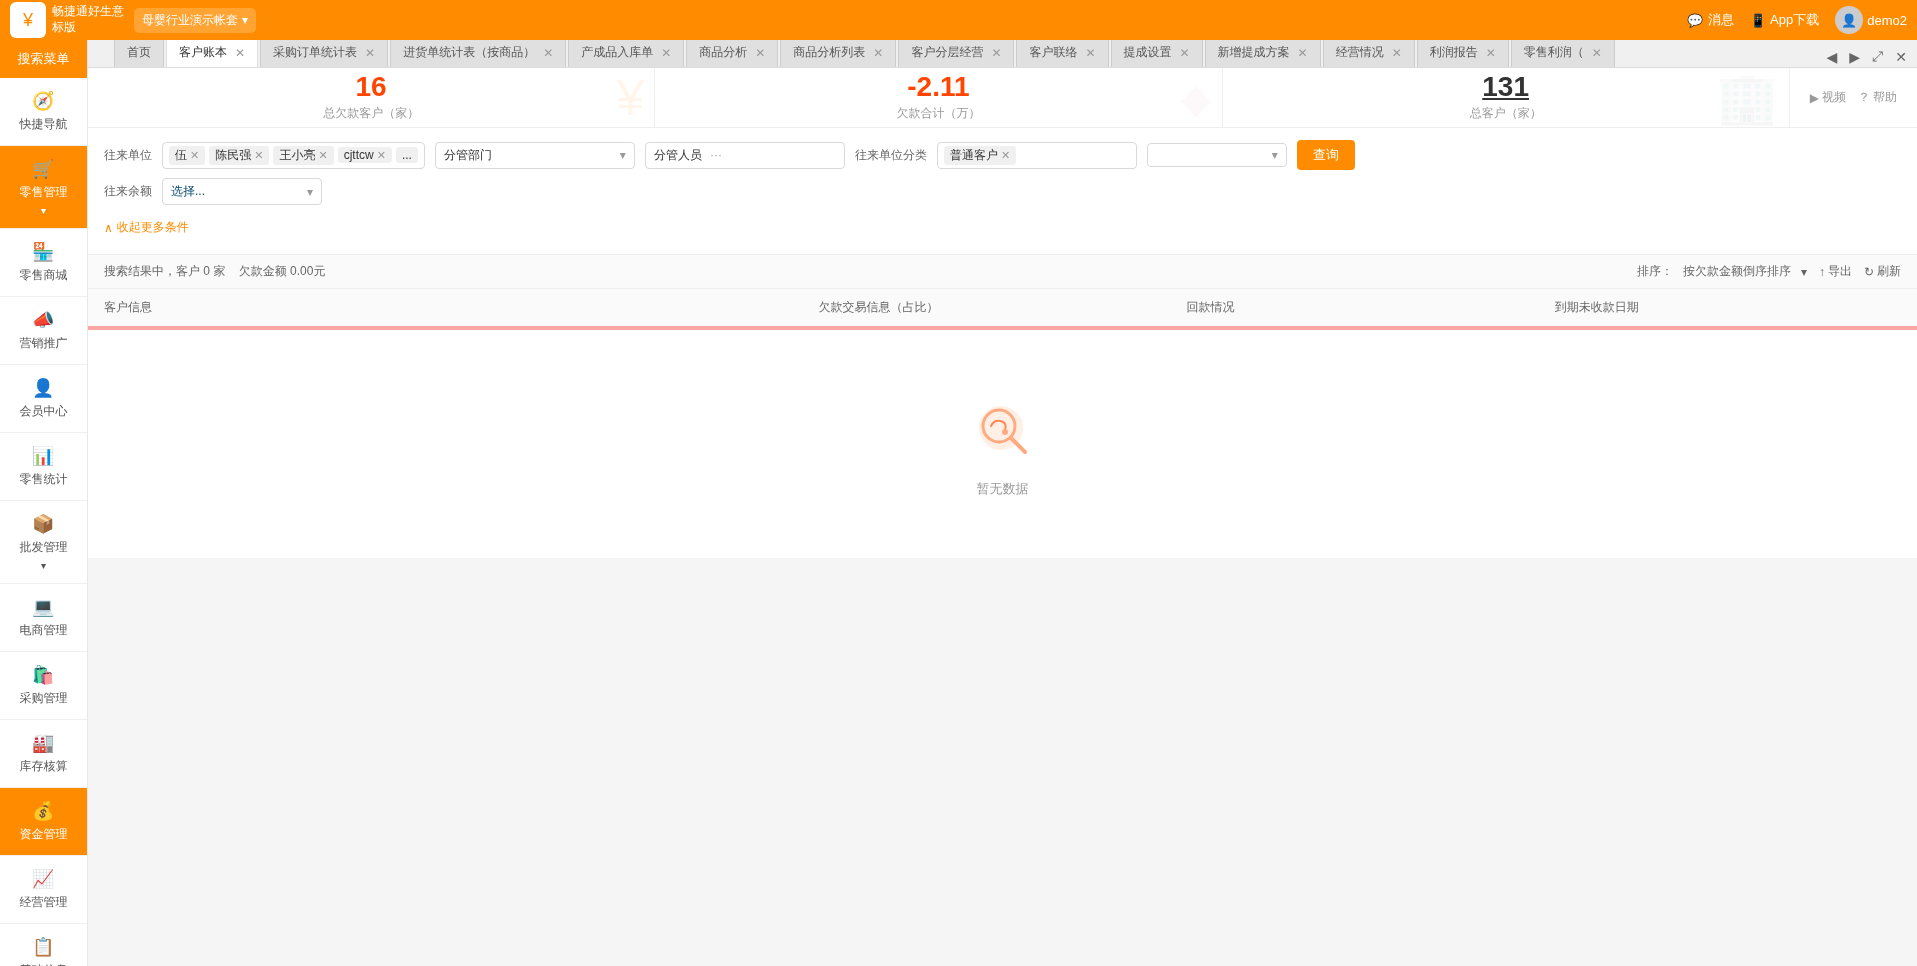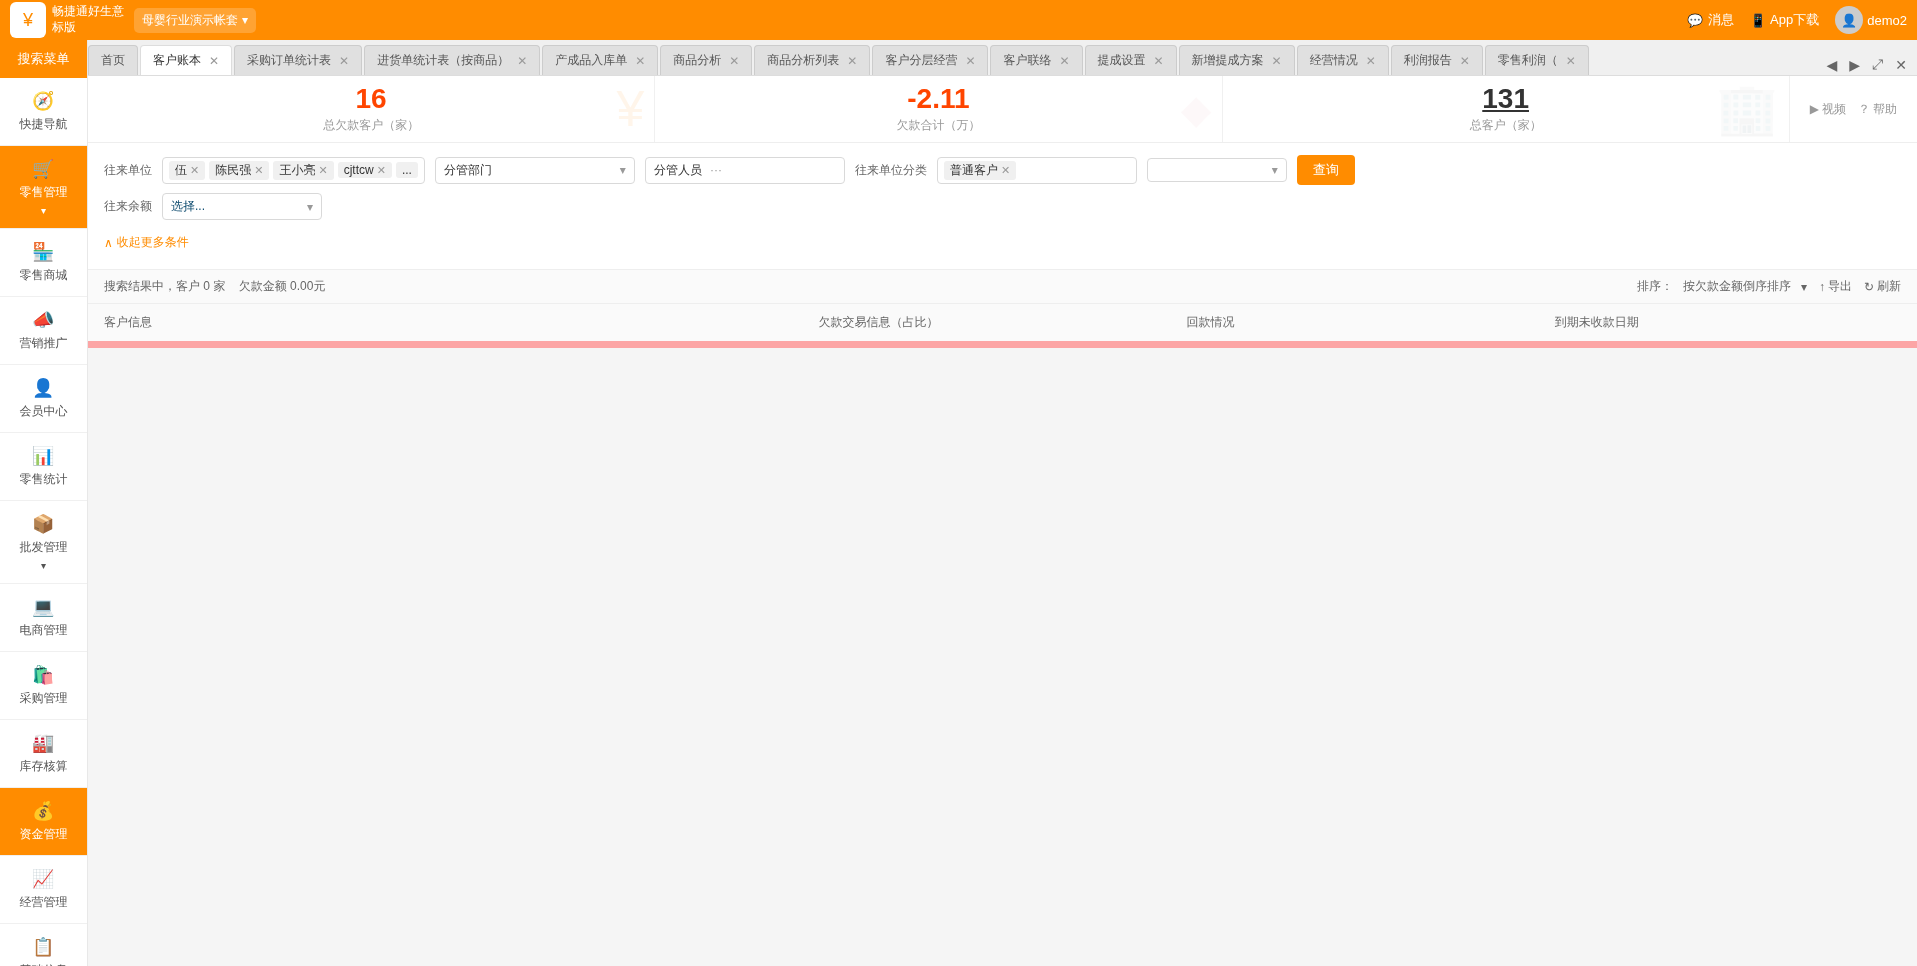--- a/index.html
+++ b/index.html
@@ -25,32 +25,32 @@
     .sidebar-nav-item { display: flex; flex-direction: column; align-items: center; padding: 12px 4px; cursor: pointer; border-bottom: 1px solid #f0f0f0; color: #555; font-size: 12px; gap: 4px; }
     .sidebar-nav-item.active { background: #ff8c00; color: #fff; }
     .sidebar-nav-item .nav-icon { font-size: 18px; }
     .sidebar-nav-item.has-sub { position: relative; }
     .sidebar-nav-item .sub-arrow { font-size: 10px; }
 
     
     .content-area { flex: 1; display: flex; flex-direction: column; overflow: hidden; }
 
     
-    .tab-bar { height: 36px; background: #f0f0f0; display: flex; align-items: flex-end; overflow: hidden; flex-shrink: 0; border-bottom: 1px solid #ddd; }
+    .tab-bar { height: 28px; background: #f0f0f0; display: flex; align-items: flex-end; overflow: hidden; flex-shrink: 0; border-bottom: 1px solid #ddd; padding-left: 26px; }
     .tab-item { display: flex; align-items: center; gap: 6px; padding: 6px 12px; background: #e0e0e0; border: 1px solid #ccc; border-bottom: none; border-radius: 4px 4px 0 0; cursor: pointer; font-size: 12px; color: #555; white-space: nowrap; margin-right: 2px; height: 30px; }
     .tab-item.active { background: #fff; color: #333; border-color: #ddd; }
     .tab-item .tab-close { color: #999; font-size: 12px; cursor: pointer; margin-left: 2px; }
     .tab-controls { display: flex; align-items: center; margin-left: auto; padding: 0 6px; gap: 4px; }
     .tab-ctrl-btn { cursor: pointer; color: #666; font-size: 14px; padding: 2px 4px; }
 
     
     .page-content { flex: 1; overflow-y: auto; background: #f5f5f5; padding: 0; }
 
     
-    .stats-header { background: #fff; display: flex; align-items: stretch; border-bottom: 1px solid #eee; height: 67px; justify-content: space-between; }
+    .stats-header { background: #fff; display: flex; align-items: stretch; border-bottom: 1px solid #eee; height: 60px; justify-content: space-between; }
     .stat-item { flex: 1; display: flex; flex-direction: column; justify-content: center; align-items: center; padding: 10px 20px; border-right: 1px solid #f0f0f0; position: relative; overflow: hidden; }
     .stat-item .stat-bg-icon { position: absolute; right: 10px; top: 50%; transform: translateY(-50%); font-size: 50px; opacity: 0.08; color: #ff8c00; }
     .stat-value { font-size: 28px; font-weight: bold; color: #ff4500; line-height: 1; }
     .stat-value.negative { color: #ff4500; }
     .stat-value.bold-underline { text-decoration: underline; font-weight: bold; color: #333; }
     .stat-label { font-size: 12px; color: #999; margin-top: 4px; }
     .stat-actions { display: flex; align-items: center; gap: 12px; padding: 0 20px; }
     .stat-action-btn { font-size: 12px; color: #999; cursor: pointer; display: flex; align-items: center; gap: 3px; }
 
     
@@ -68,21 +68,21 @@
 
     
     .results-bar { display: flex; align-items: center; justify-content: space-between; padding: 8px 16px; background: #fafafa; border-bottom: 1px solid #eee; }
     .results-info { font-size: 12px; color: #666; display: flex; gap: 12px; }
     .results-actions { display: flex; align-items: center; gap: 12px; font-size: 12px; color: #666; }
     .results-action-btn { display: flex; align-items: center; gap: 3px; cursor: pointer; color: #666; }
     .sort-select { display: flex; align-items: center; gap: 10px; cursor: pointer; }
 
     
     .data-table { background: #fff; width: 100%; }
-    .table-header { display: flex; padding: 10px 16px; border-bottom: 7px solid #fca5a5; background: #fafafa; gap: 22px; }
+    .table-header { display: flex; padding: 10px 16px; border-bottom: 4px solid #fca5a5; background: #fafafa; gap: 22px; }
     .table-col { flex: 1; font-size: 12px; color: #666; font-weight: 500; }
     .table-col:first-child { flex: 2; }
 
     
     .empty-state { display: flex; flex-direction: column; align-items: center; justify-content: center; padding: 60px 0; color: #999; }
     .empty-icon { width: 80px; height: 80px; display: flex; align-items: center; justify-content: center; font-size: 60px; color: #ffccaa; margin-bottom: 10px; }
     .empty-text { font-size: 13px; color: #999; }
 
     
     ::-webkit-scrollbar { width: 6px; height: 6px; }
@@ -360,17 +360,30 @@
         </div>
 
         <div class="data-table">
           <div class="table-header" id="table-header">
               <div class="table-col">客户信息</div>
               <div class="table-col">欠款交易信息（占比）</div>
               <div class="table-col">回款情况</div>
               <div class="table-col">到期未收款日期</div>
             </div>
 
+          <div class="empty-state">
+            <div class="empty-icon">
+
+              <svg width="80" height="80" viewBox="0 0 80 80" fill="none" xmlns="http://www.w3.org/2000/svg">
+                <ellipse cx="38" cy="38" rx="22" ry="22" fill="#ffe0cc" opacity="0.5"></ellipse>
+                <circle cx="36" cy="36" r="16" stroke="#ffaa80" stroke-width="3" fill="none"></circle>
+                <line x1="48" y1="48" x2="62" y2="62" stroke="#ffaa80" stroke-width="4" stroke-linecap="round"></line>
+                <path d="M28 36 Q32 28 40 32 Q44 34 42 40" stroke="#ff8855" stroke-width="2" fill="none" stroke-linecap="round"></path>
+                <circle cx="42" cy="42" r="3" fill="#ffaa80"></circle>
+              </svg>
+            </div>
+            <div class="empty-text">暂无数据</div>
+          </div>
         </div>
       </div>
     </div>
   </div>
 </div>
 
 </body></html>

